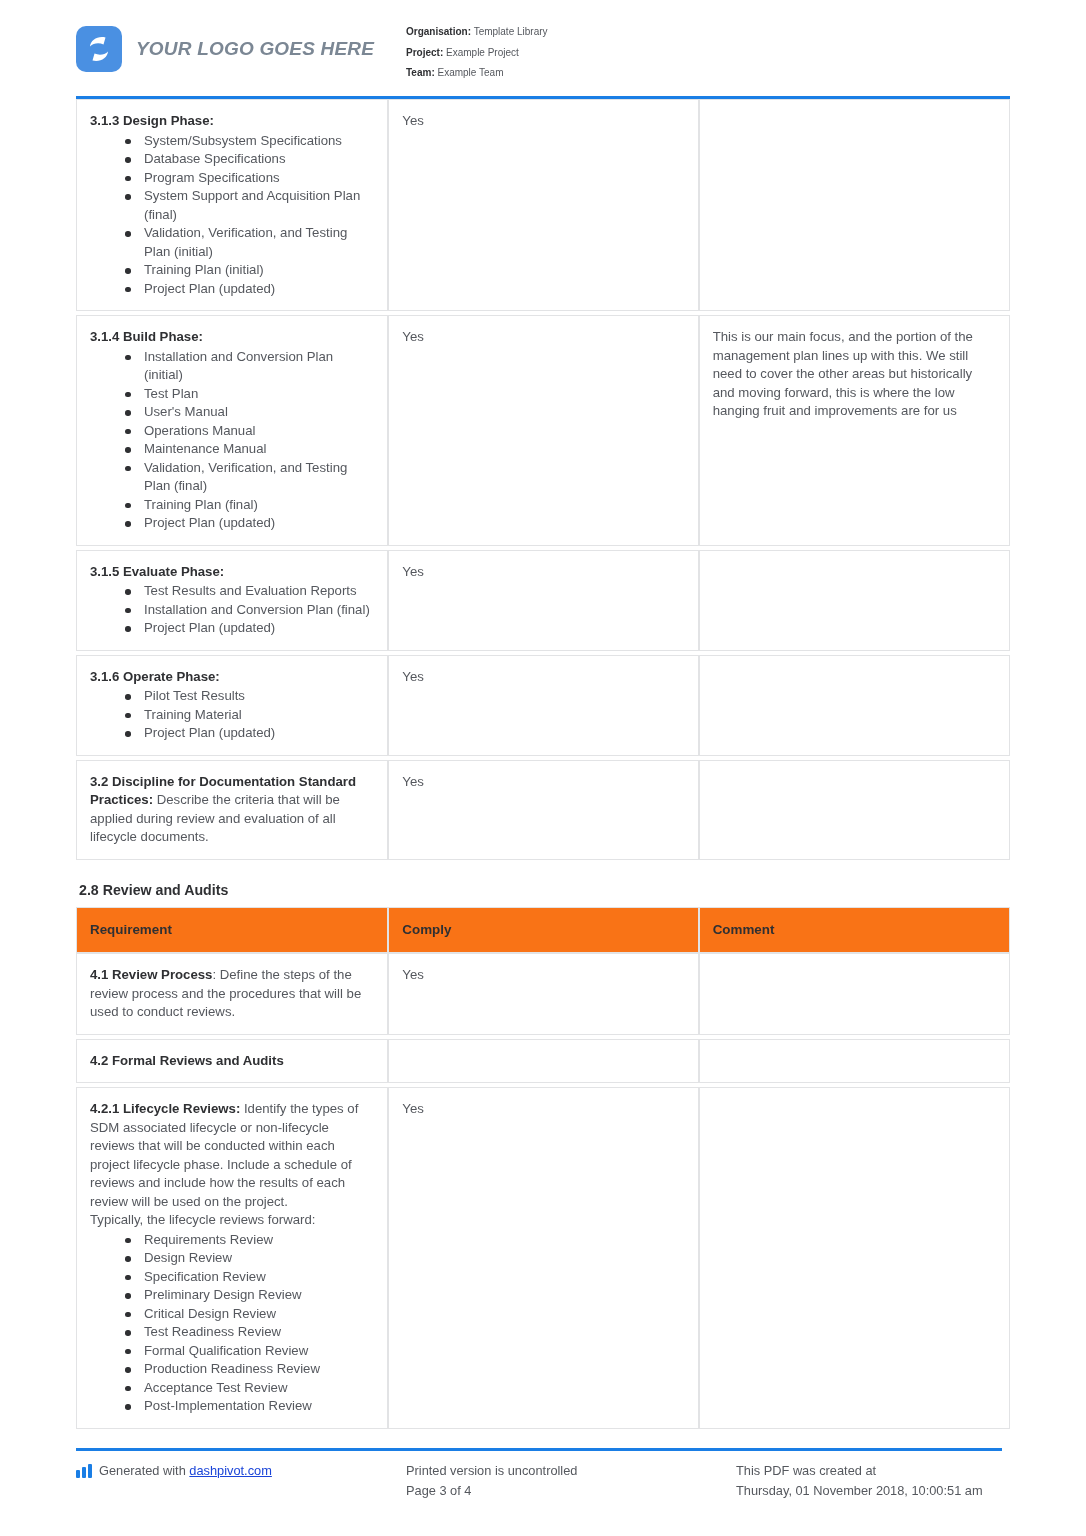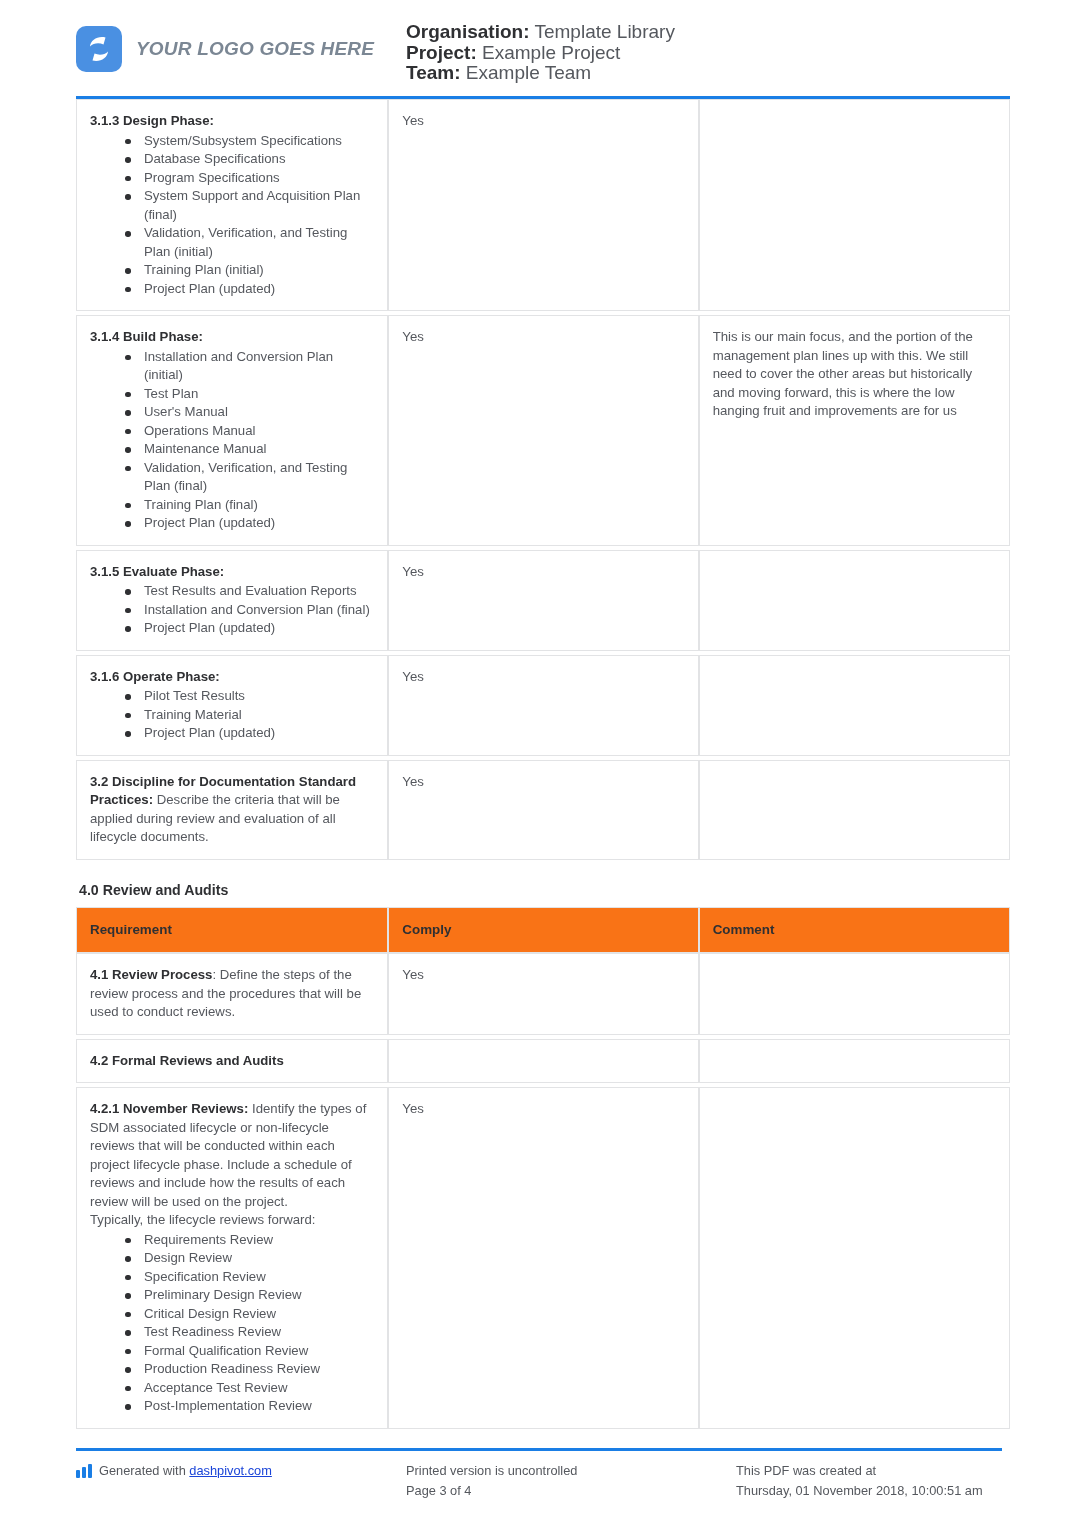--- a/index.html
+++ b/index.html
@@ -47,21 +47,21 @@
   .logo-mark svg { position: absolute; left: 0; top: 0; }
   .logo-text {
     margin-left: 14px;
     font-style: italic;
     font-weight: bold;
     font-size: 19px;
     letter-spacing: 0.2px;
     color: #7b8794;
   }
   .hdr-col {
-    font-size: 19px;
+    font-size: 10px;
     line-height: 20.5px;
     color: #55585e;
   }
   .hdr-col.mid { width: 330px; flex: 0 0 330px; }
   .hdr-col.right { flex: 1 1 auto; }
   .hdr-col b { color: #2f3033; font-weight: bold; }
 
   .blue-rule {
     height: 3px;
     background: #1a7ee5;
@@ -296,21 +296,21 @@
         <td>
           <span class="req-title">3.2 Discipline for Documentation Standard Practices:</span><span> Describe the criteria that will be applied during review and evaluation of all lifecycle documents.</span>
         </td>
         <td>Yes</td>
         <td></td>
       </tr>
 
     </tbody>
   </table>
 
-  <div class="section-title">4.0 Review and Audits</div>
+  <div class="section-title">2.8 Review and Audits</div>
 
   <table class="tbl">
     <colgroup>
         <col class="c1">
         <col class="c2">
         <col class="c3">
       </colgroup>
     <thead>
       <tr>
         <th class="hdr-cell">Requirement</th>
@@ -337,21 +337,21 @@
         </td>
         <td></td>
         <td></td>
       </tr>
       <tr class="row-gap">
           <td colspan="3"></td>
         </tr>
 
       <tr>
         <td>
-          <span class="req-title">4.2.1 November Reviews:</span><span> Identify the types of SDM associated lifecycle or non-lifecycle reviews that will be conducted within each project lifecycle phase. Include a schedule of reviews and include how the results of each review will be used on the project.</span>
+          <span class="req-title">4.2.1 Lifecycle Reviews:</span><span> Identify the types of SDM associated lifecycle or non-lifecycle reviews that will be conducted within each project lifecycle phase. Include a schedule of reviews and include how the results of each review will be used on the project.</span>
           <div class="para">Typically, the lifecycle reviews forward:</div>
           <ul class="bullets">
             <li>Requirements Review</li>
             <li>Design Review</li>
             <li>Specification Review</li>
             <li>Preliminary Design Review</li>
             <li>Critical Design Review</li>
             <li>Test Readiness Review</li>
             <li>Formal Qualification Review</li>
             <li>Production Readiness Review</li>

